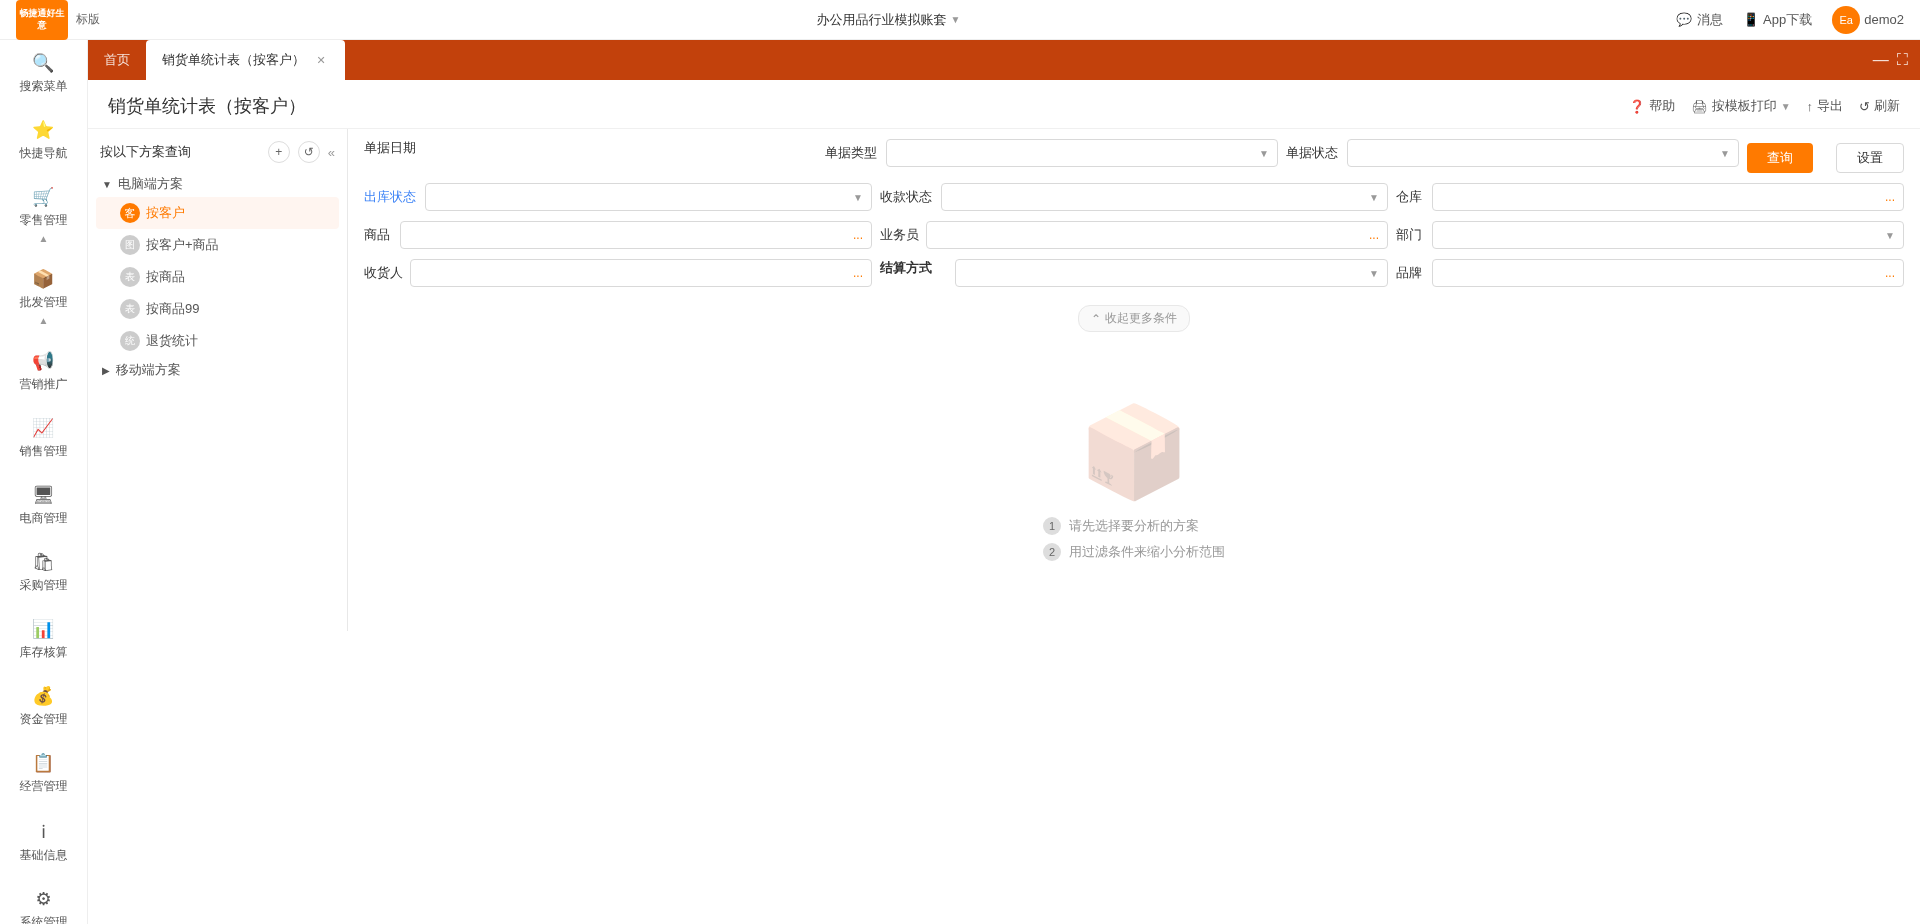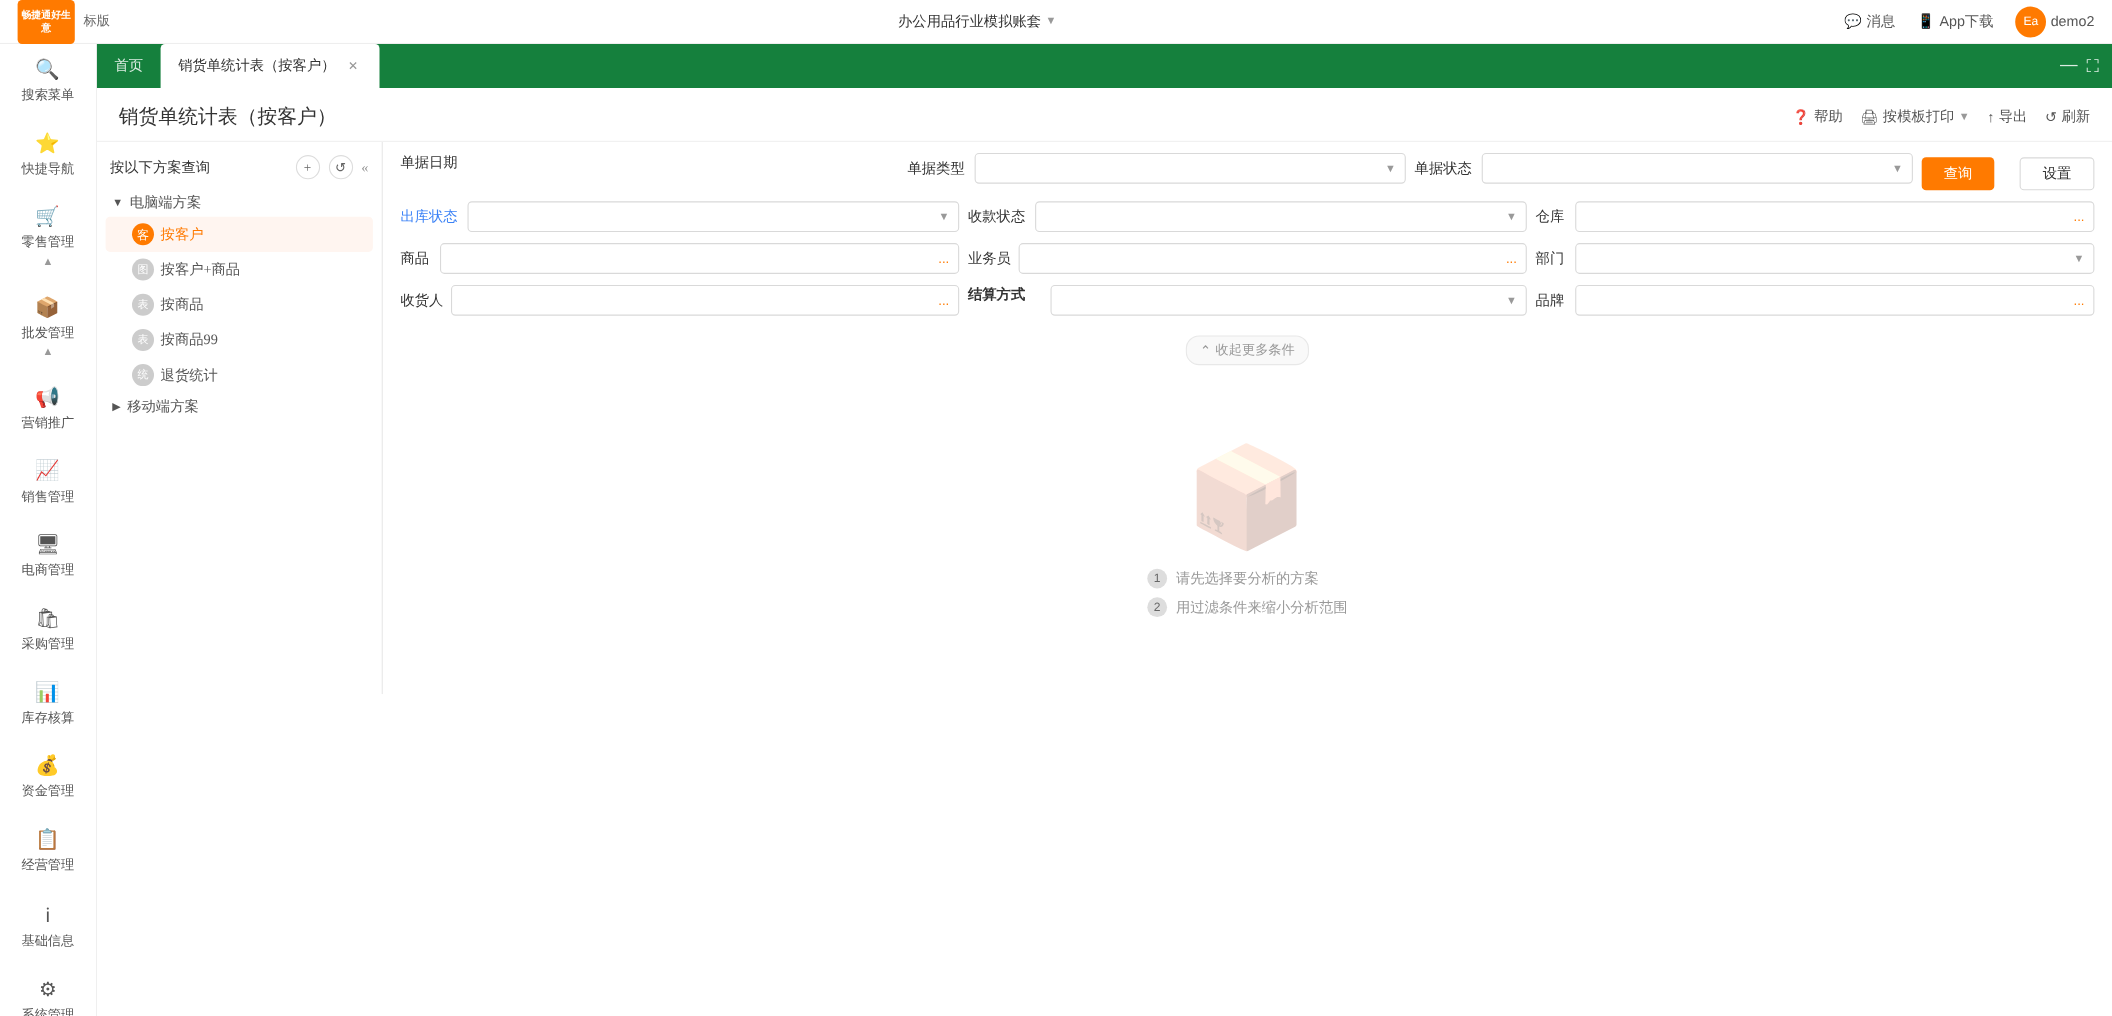--- a/index.html
+++ b/index.html
@@ -21,39 +21,39 @@
 
     
     .sidebar { width: 88px; background: #fff; border-right: 1px solid #eee; display: flex; flex-direction: column; flex-shrink: 0; overflow-y: auto; }
     .sidebar-item { padding: 12px 4px; text-align: center; font-size: 12px; color: #555; cursor: pointer; display: flex; flex-direction: column; align-items: center; gap: 4px; }
     .sidebar-icon { font-size: 18px; }
 
     
     .content-area { flex: 1; display: flex; flex-direction: column; overflow: hidden; }
 
     
-    .tabbar { background: #15803d; height: 40px; display: flex; align-items: center; padding: 0 0; flex-shrink: 0; }
+    .tabbar { background: #c2410c; height: 40px; display: flex; align-items: center; padding: 0 0; flex-shrink: 0; }
     .tab { height: 40px; padding: 0 16px; display: flex; align-items: center; gap: 8px; cursor: pointer; font-size: 13px; color: rgba(255,255,255,0.85); }
     .tab.active { background: #fff; color: #333; border-radius: 4px 4px 0 0; }
     .tab-close { width: 16px; height: 16px; display: flex; align-items: center; justify-content: center; border-radius: 50%; font-size: 11px; color: #999; }
     .tabbar-actions { margin-left: auto; display: flex; align-items: center; gap: 8px; padding-right: 12px; }
     .tabbar-action { color: rgba(255,255,255,0.85); cursor: pointer; font-size: 16px; }
 
     
     .page-content { flex: 1; overflow-y: auto; background: #fff; padding: 0; }
 
     
     .page-header { padding: 14px 20px 10px; display: flex; align-items: center; justify-content: space-between; border-bottom: 1px solid #f0f0f0; }
     .page-title { font-size: 18px; font-weight: 500; color: #333; }
     .page-header-actions { display: flex; align-items: center; gap: 16px; }
     .header-action { display: flex; align-items: center; gap: 4px; font-size: 13px; color: #555; cursor: pointer; }
 
     
     .split-layout { display: flex; gap: 0; }
-    .left-panel { width: 260px; border-right: 1px solid #e8e8e8; padding: 8px 0; flex-shrink: 0; font-family: Liberation Serif, serif; }
+    .left-panel { width: 260px; border-right: 1px solid #e8e8e8; padding: 8px 0; flex-shrink: 0; }
     .right-panel { flex: 1; padding: 10px 16px; }
 
     .scheme-header { display: flex; align-items: center; justify-content: space-between; padding: 4px 12px 8px; }
     .scheme-title { font-size: 13px; color: #333; font-weight: 500; }
     .scheme-icons { display: flex; align-items: center; gap: 8px; }
     .scheme-icon-btn { width: 22px; height: 22px; border-radius: 50%; border: 1px solid #ddd; display: flex; align-items: center; justify-content: center; cursor: pointer; font-size: 12px; color: #666; }
     .collapse-btn { cursor: pointer; color: #999; font-size: 13px; }
 
     .scheme-group { padding: 0 8px; }
     .scheme-group-header { display: flex; align-items: center; gap: 6px; padding: 4px 6px; cursor: pointer; font-size: 13px; color: #555; }

